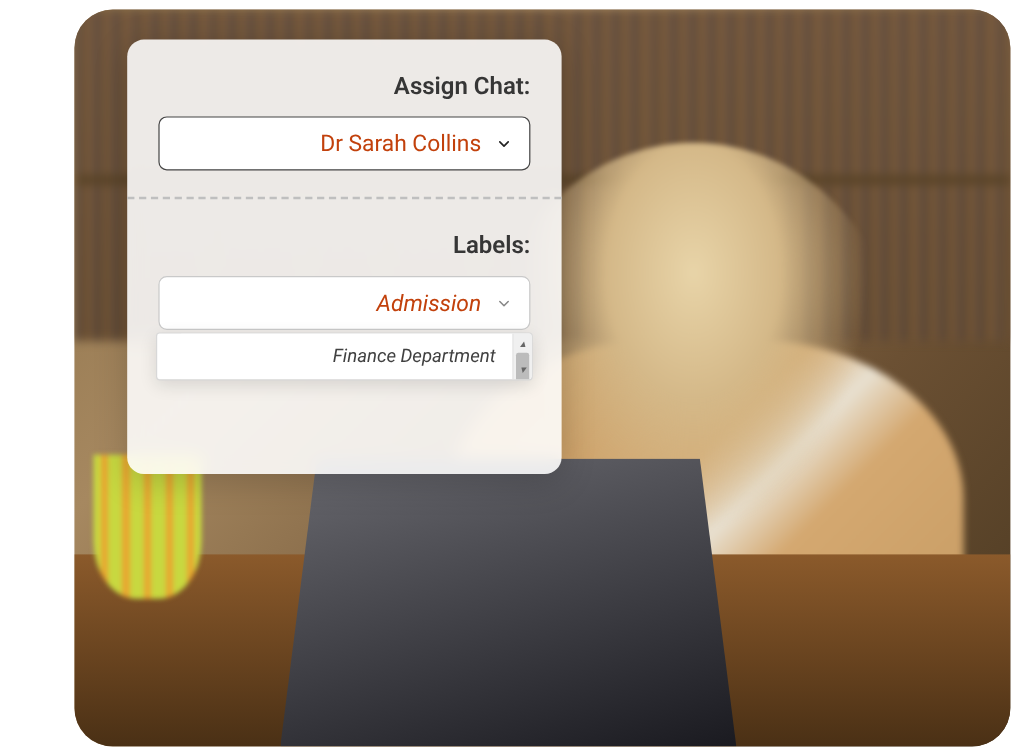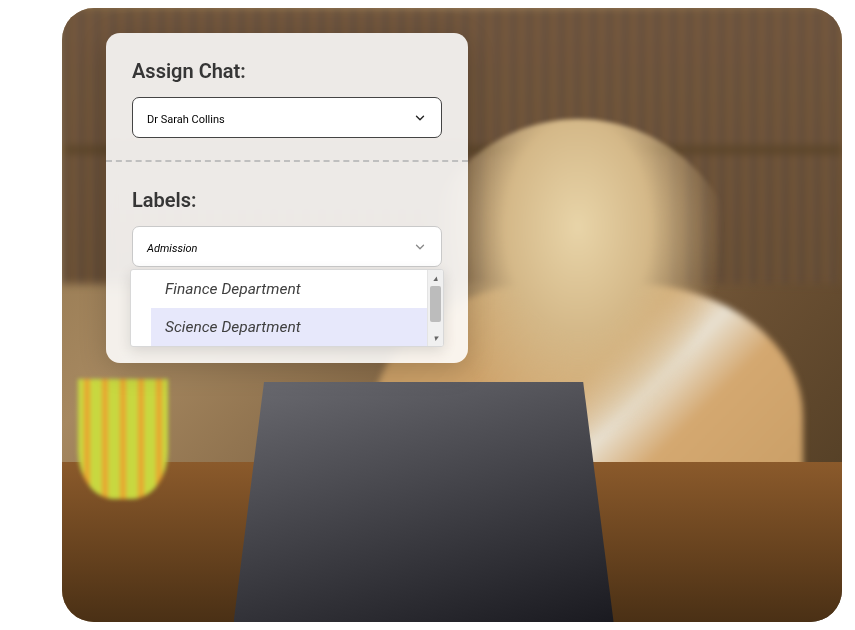--- a/index.html
+++ b/index.html
@@ -83,20 +83,21 @@
       top: 33px;
       left: 106px;
       width: 362px;
       background: rgba(255, 255, 255, 0.88);
       backdrop-filter: blur(6px);
       border-radius: 14px;
       box-shadow: 0 6px 28px rgba(0,0,0,0.18);
     }
     .panel-section {
       padding: 26px 26px 22px 26px;
+      text-align: right;
     }
     .divider {
       border: none;
       border-top: 2px dashed #bfbfbf;
       margin: 0;
     }
     .section-label {
       font-size: 20px;
       font-weight: 600;
       color: #363636;
@@ -108,22 +109,22 @@
       background: #fff;
       border: 1.5px solid #444;
       border-radius: 7px;
       padding: 10px 40px 10px 14px;
       cursor: pointer;
     }
     .select-field.muted {
       border: 1.5px solid #c9c9c9;
     }
     .select-value {
-      font-size: 11px;
-      color: #000000;
+      font-size: 19px;
+      color: #c2410c;
     }
     .chevron {
       position: absolute;
       right: 14px;
       top: 50%;
       transform: translateY(-50%);
       width: 14px;
       height: 14px;
     }
     .chevron svg { display: block; }
@@ -208,37 +209,36 @@
       <span class="chevron">
         <svg viewBox="0 0 24 24" width="14" height="14" fill="none" stroke="#222" stroke-width="2.4" stroke-linecap="round" stroke-linejoin="round">
             <polyline points="6 9 12 15 18 9"></polyline>
           </svg>
       </span>
     </div>
   </div>
 
   <hr class="divider">
 
-  <div class="panel-section" style="padding-bottom:96px;">
+  <div class="panel-section" style="padding-bottom:120px;">
     <div class="section-label">Labels:</div>
 
     <div class="select-wrapper">
       <div class="select-field muted">
         <span class="select-value">Admission</span>
         <span class="chevron">
           <svg viewBox="0 0 24 24" width="14" height="14" fill="none" stroke="#888" stroke-width="2.2" stroke-linecap="round" stroke-linejoin="round">
               <polyline points="6 9 12 15 18 9"></polyline>
             </svg>
         </span>
       </div>
 
       <div class="dropdown-list">
         <div class="dropdown-inner" id="labels-options">
             <div class="option">Finance Department</div>
-            <div class="option highlighted">Science Department</div>
           </div>
         <div class="scrollbar">
           <div class="scroll-arrow up">▴</div>
           <div class="scroll-thumb"></div>
           <div class="scroll-arrow down">▾</div>
         </div>
       </div>
     </div>
 
   </div>

